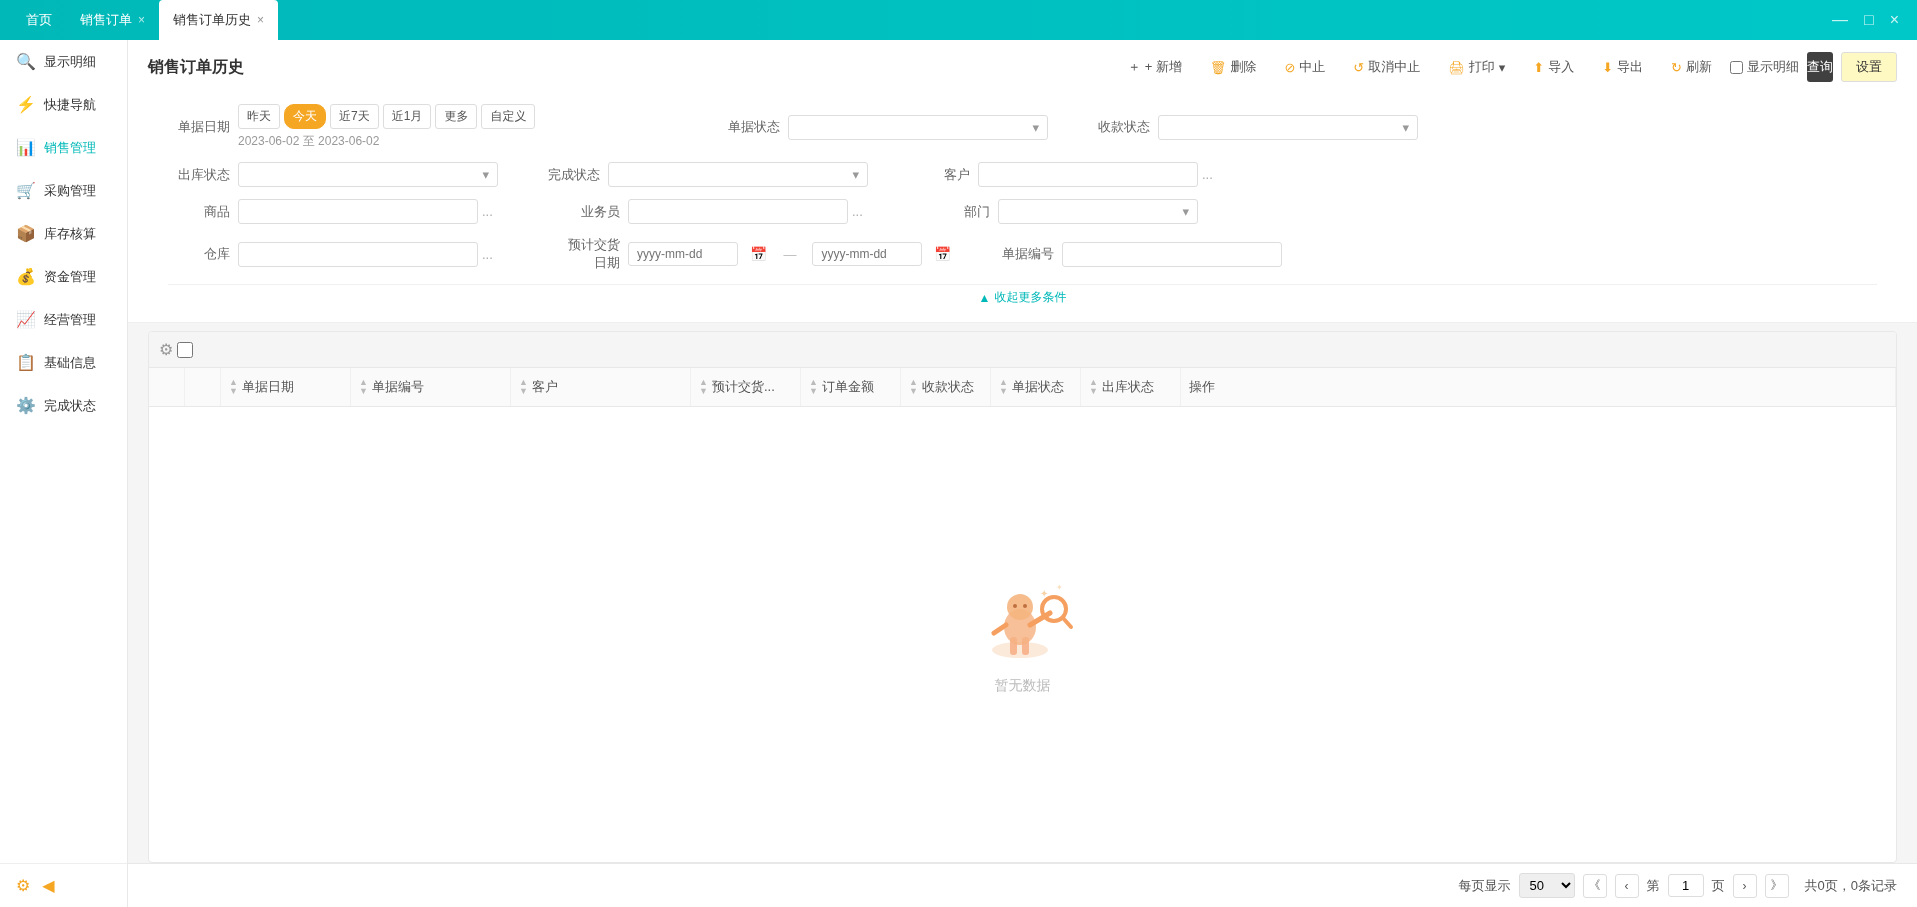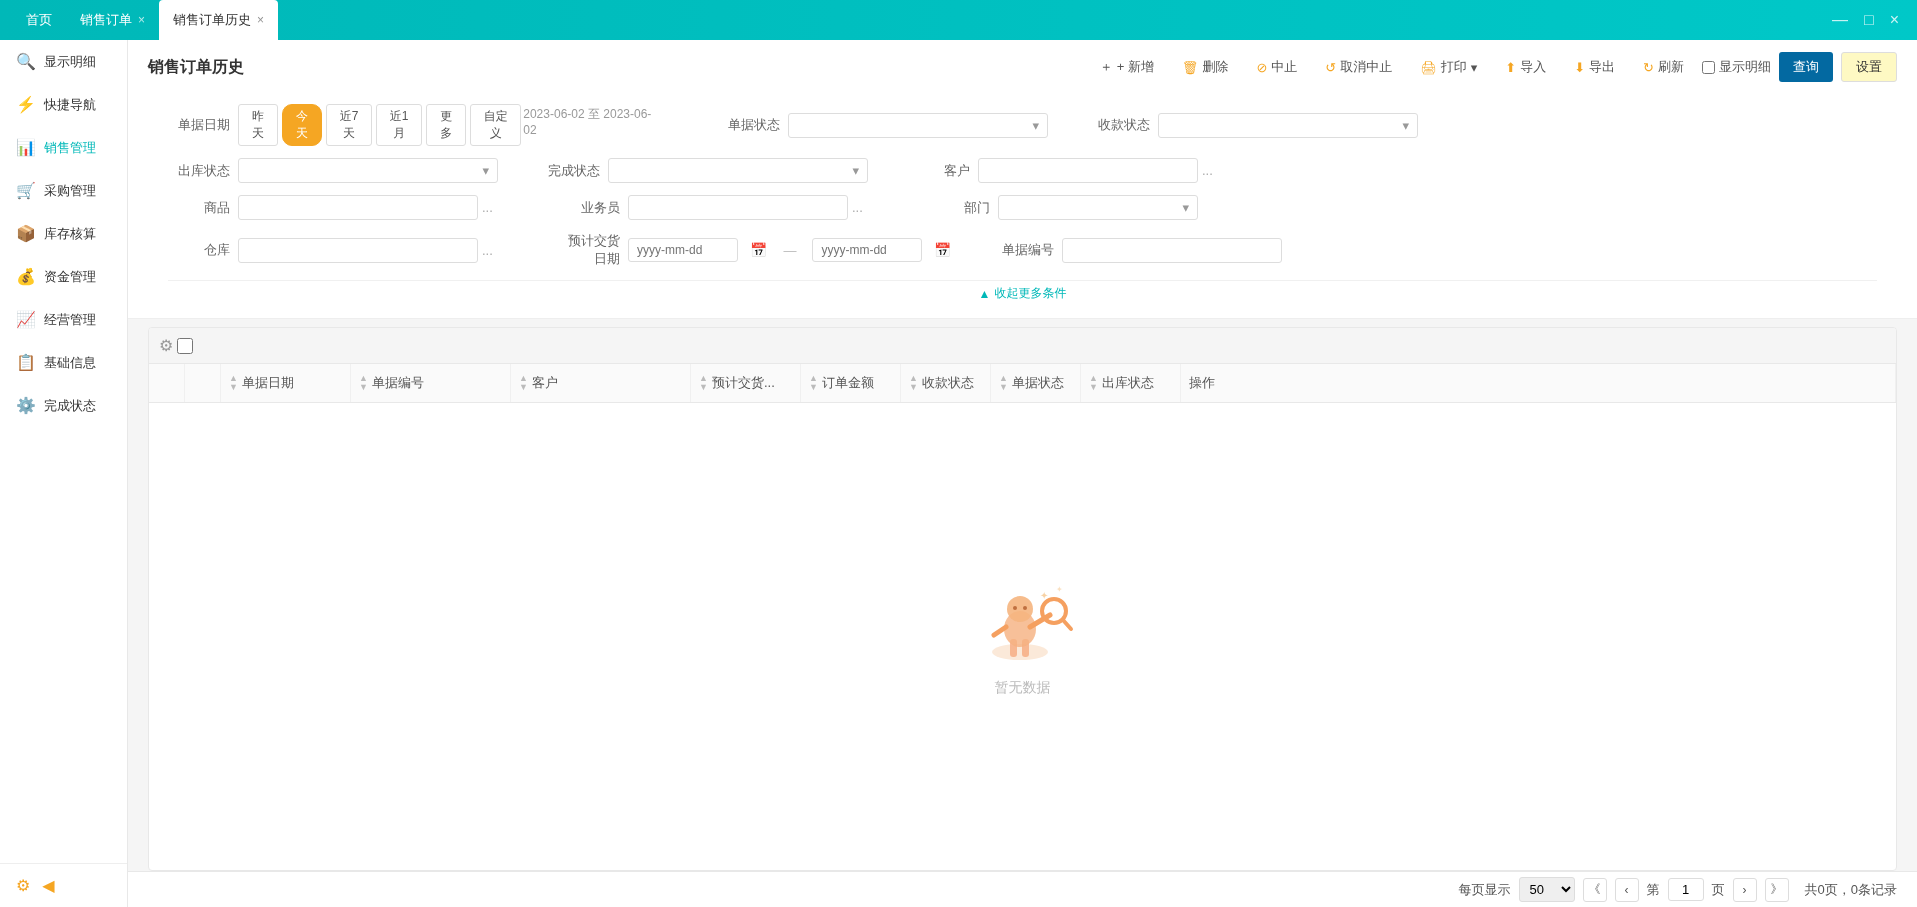--- a/index.html
+++ b/index.html
@@ -112,24 +112,24 @@
       gap: 4px;
       padding: 5px 10px;
       border: none;
       background: none;
       cursor: pointer;
       font-size: 13px;
       color: #555;
       border-radius: 3px;
     }
     .btn-query {
-      background: #0369a1;
+      background: #404040;
       color: #fff;
       border: none;
-      padding: 6px 14px;
+      padding: 6px 0;
       border-radius: 3px;
       cursor: pointer;
       font-size: 13px;
     }
     .btn-setting {
       background: #fef9c3;
       color: #333;
       border: 1px solid #ddd;
       padding: 5px 14px;
       border-radius: 3px;
@@ -295,21 +295,21 @@
     }
     .empty-state {
       display: flex;
       flex-direction: column;
       align-items: center;
       gap: 12px;
     }
 
     
     .pagination {
-      height: 36px;
+      height: 44px;
       background: #fff;
       border-top: 1px solid #e8e8e8;
       display: flex;
       align-items: center;
       justify-content: flex-end;
       padding: 0 20px;
       gap: 8px;
       font-size: 13px;
       color: #555;
       flex-shrink: 0;
@@ -495,21 +495,21 @@
           </div>
           <button class="btn-query">查询</button>
           <button class="btn-setting">设置</button>
         </div>
       </div>
 
       <div class="filter-area">
 
         <div class="filter-row">
           <span class="filter-label">单据日期</span>
-          <div class="filter-value" style="flex-direction:row; align-items:flex-start; gap:2px;">
+          <div class="filter-value" style="flex-direction:column; align-items:flex-start; gap:2px;">
             <div style="display:flex; gap:4px; align-items:center;">
               <button class="date-btn">昨天</button>
               <button class="date-btn active">今天</button>
               <button class="date-btn">近7天</button>
               <button class="date-btn">近1月</button>
               <button class="date-btn">更多</button>
               <button class="date-btn">自定义</button>
             </div>
             <div class="date-range">2023-06-02 至 2023-06-02</div>
           </div>

